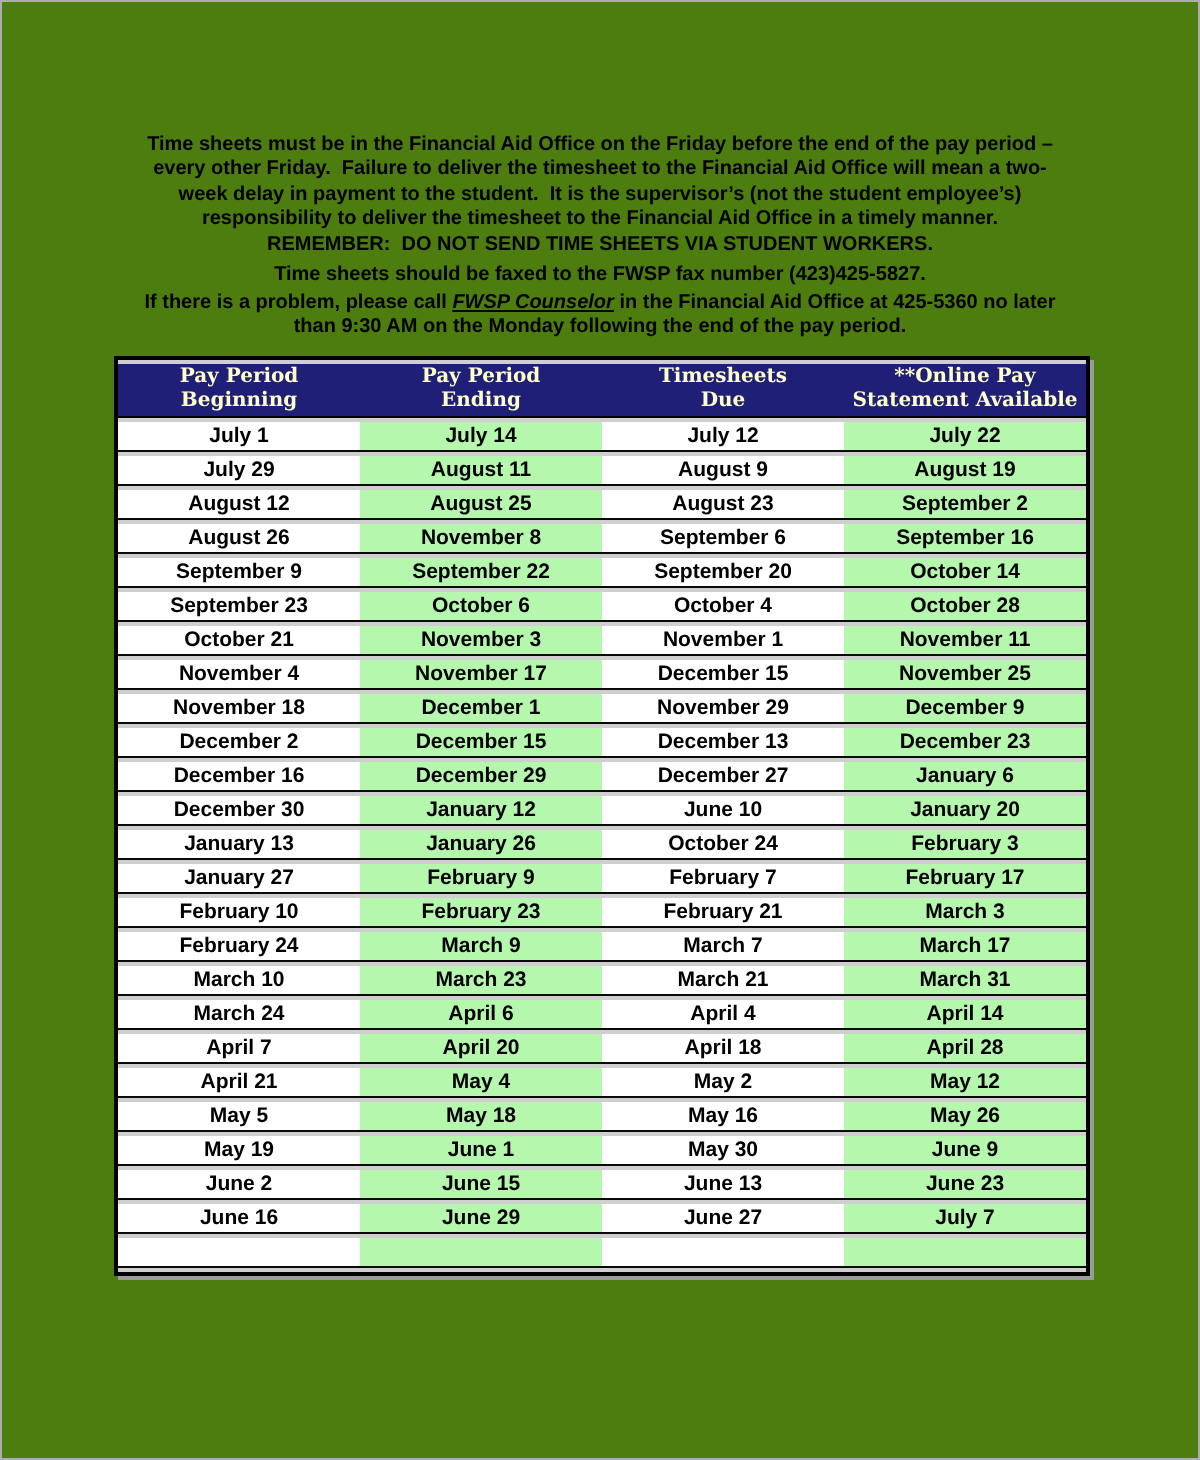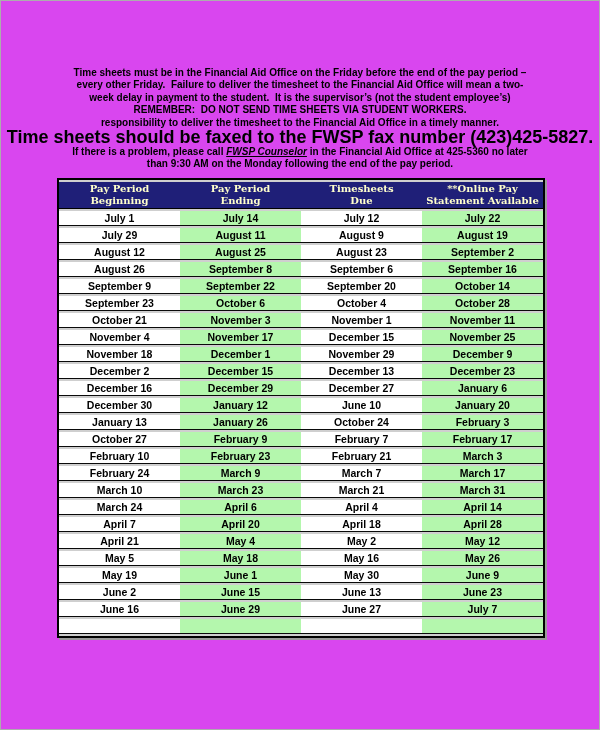--- a/index.html
+++ b/index.html
@@ -2,21 +2,21 @@
 <html><head>
 <meta charset="utf-8">
 <style>
   html, body { margin: 0; padding: 0; background: #ffffff; }
 
   .page {
     position: relative;
     width: 600px;
     height: 730px;
     box-sizing: border-box;
-    background: #d946ef;
+    background: #4d7c0f;
     border: 1px solid #adadad;
     font-family: "Liberation Sans", sans-serif;
     color: #000000;
     overflow: hidden;
   }
 
   
   .intro {
     position: absolute;
     top: 66px;
@@ -25,21 +25,21 @@
     text-align: center;
   }
   .intro-line {
     font-weight: bold;
     font-size: 10px;
     line-height: 12.4px;
     white-space: pre;
   }
   .fax-line {
     font-weight: bold;
-    font-size: 18px;
+    font-size: 10px;
     line-height: 17px;
     white-space: pre;
   }
   .counselor {
     font-style: italic;
     text-decoration: underline;
   }
 
   
   table.schedule {
@@ -85,22 +85,22 @@
 </style>
 </head>
 <body>
 
 <div class="page">
 
   <div class="intro">
     <div class="intro-line">Time sheets must be in the Financial Aid Office on the Friday before the end of the pay period –</div>
     <div class="intro-line">every other Friday.  Failure to deliver the timesheet to the Financial Aid Office will mean a two-</div>
     <div class="intro-line">week delay in payment to the student.  It is the supervisor’s (not the student employee’s)</div>
+    <div class="intro-line">responsibility to deliver the timesheet to the Financial Aid Office in a timely manner.</div>
     <div class="intro-line">REMEMBER:  DO NOT SEND TIME SHEETS VIA STUDENT WORKERS.</div>
-    <div class="intro-line">responsibility to deliver the timesheet to the Financial Aid Office in a timely manner.</div>
     <div class="fax-line">Time sheets should be faxed to the FWSP fax number (423)425-5827.</div>
     <div class="intro-line"><span>If there is a problem, please call </span><span class="counselor">FWSP Counselor</span><span> in the Financial Aid Office at 425-5360 no later</span></div>
     <div class="intro-line">than 9:30 AM on the Monday following the end of the pay period.</div>
   </div>
 
   <table class="schedule">
     <thead>
       <tr>
         <th>
           <span>Pay Period</span><br>
@@ -134,21 +134,21 @@
           <td>August 19</td>
         </tr>
         <tr>
           <td>August 12</td>
           <td>August 25</td>
           <td>August 23</td>
           <td>September 2</td>
         </tr>
         <tr>
           <td>August 26</td>
-          <td>September 8</td>
+          <td>November 8</td>
           <td>September 6</td>
           <td>September 16</td>
         </tr>
         <tr>
           <td>September 9</td>
           <td>September 22</td>
           <td>September 20</td>
           <td>October 14</td>
         </tr>
         <tr>
@@ -193,21 +193,21 @@
           <td>June 10</td>
           <td>January 20</td>
         </tr>
         <tr>
           <td>January 13</td>
           <td>January 26</td>
           <td>October 24</td>
           <td>February 3</td>
         </tr>
         <tr>
-          <td>October 27</td>
+          <td>January 27</td>
           <td>February 9</td>
           <td>February 7</td>
           <td>February 17</td>
         </tr>
         <tr>
           <td>February 10</td>
           <td>February 23</td>
           <td>February 21</td>
           <td>March 3</td>
         </tr>

